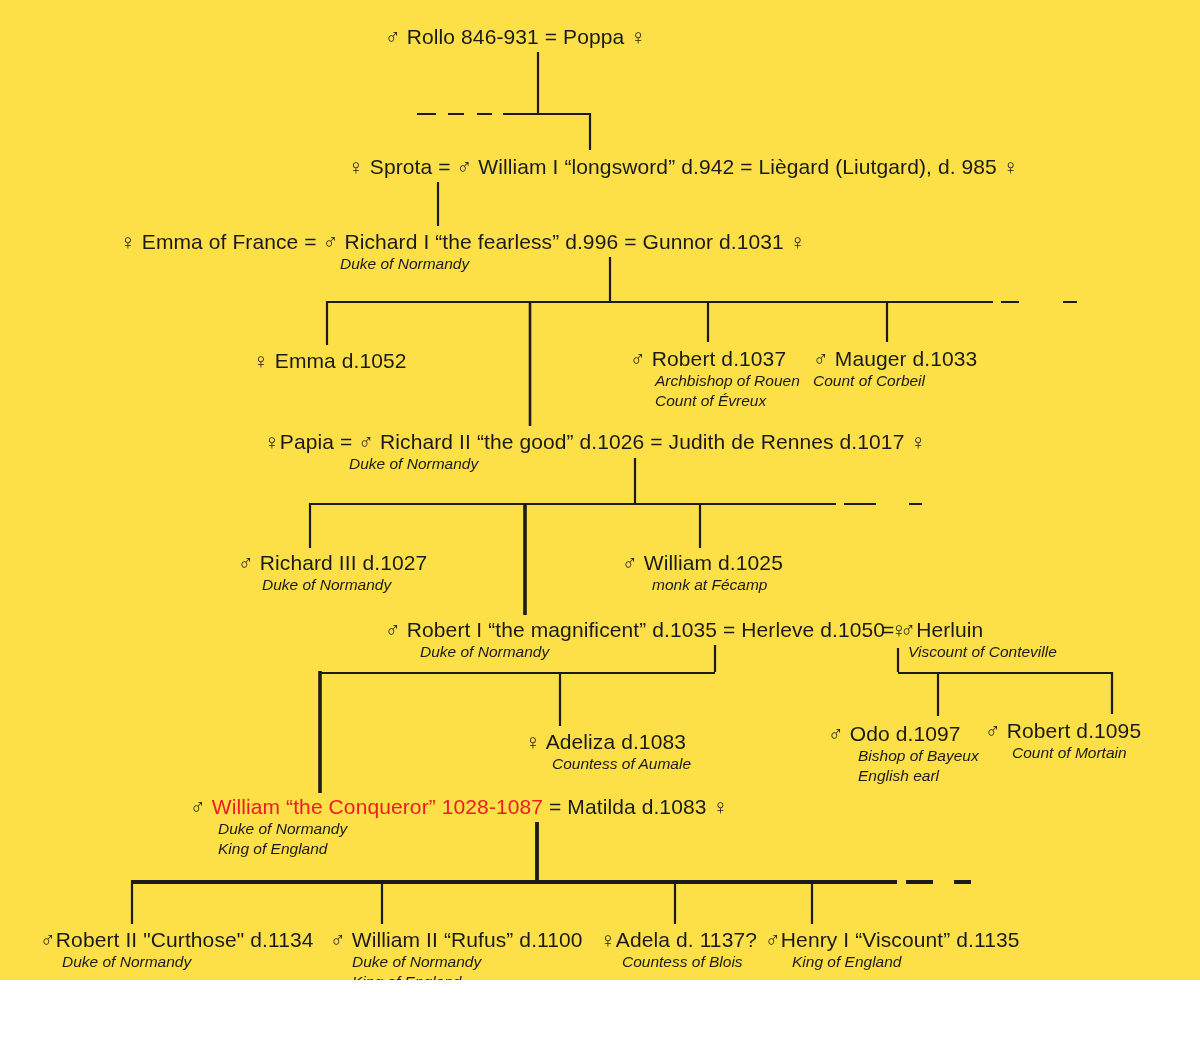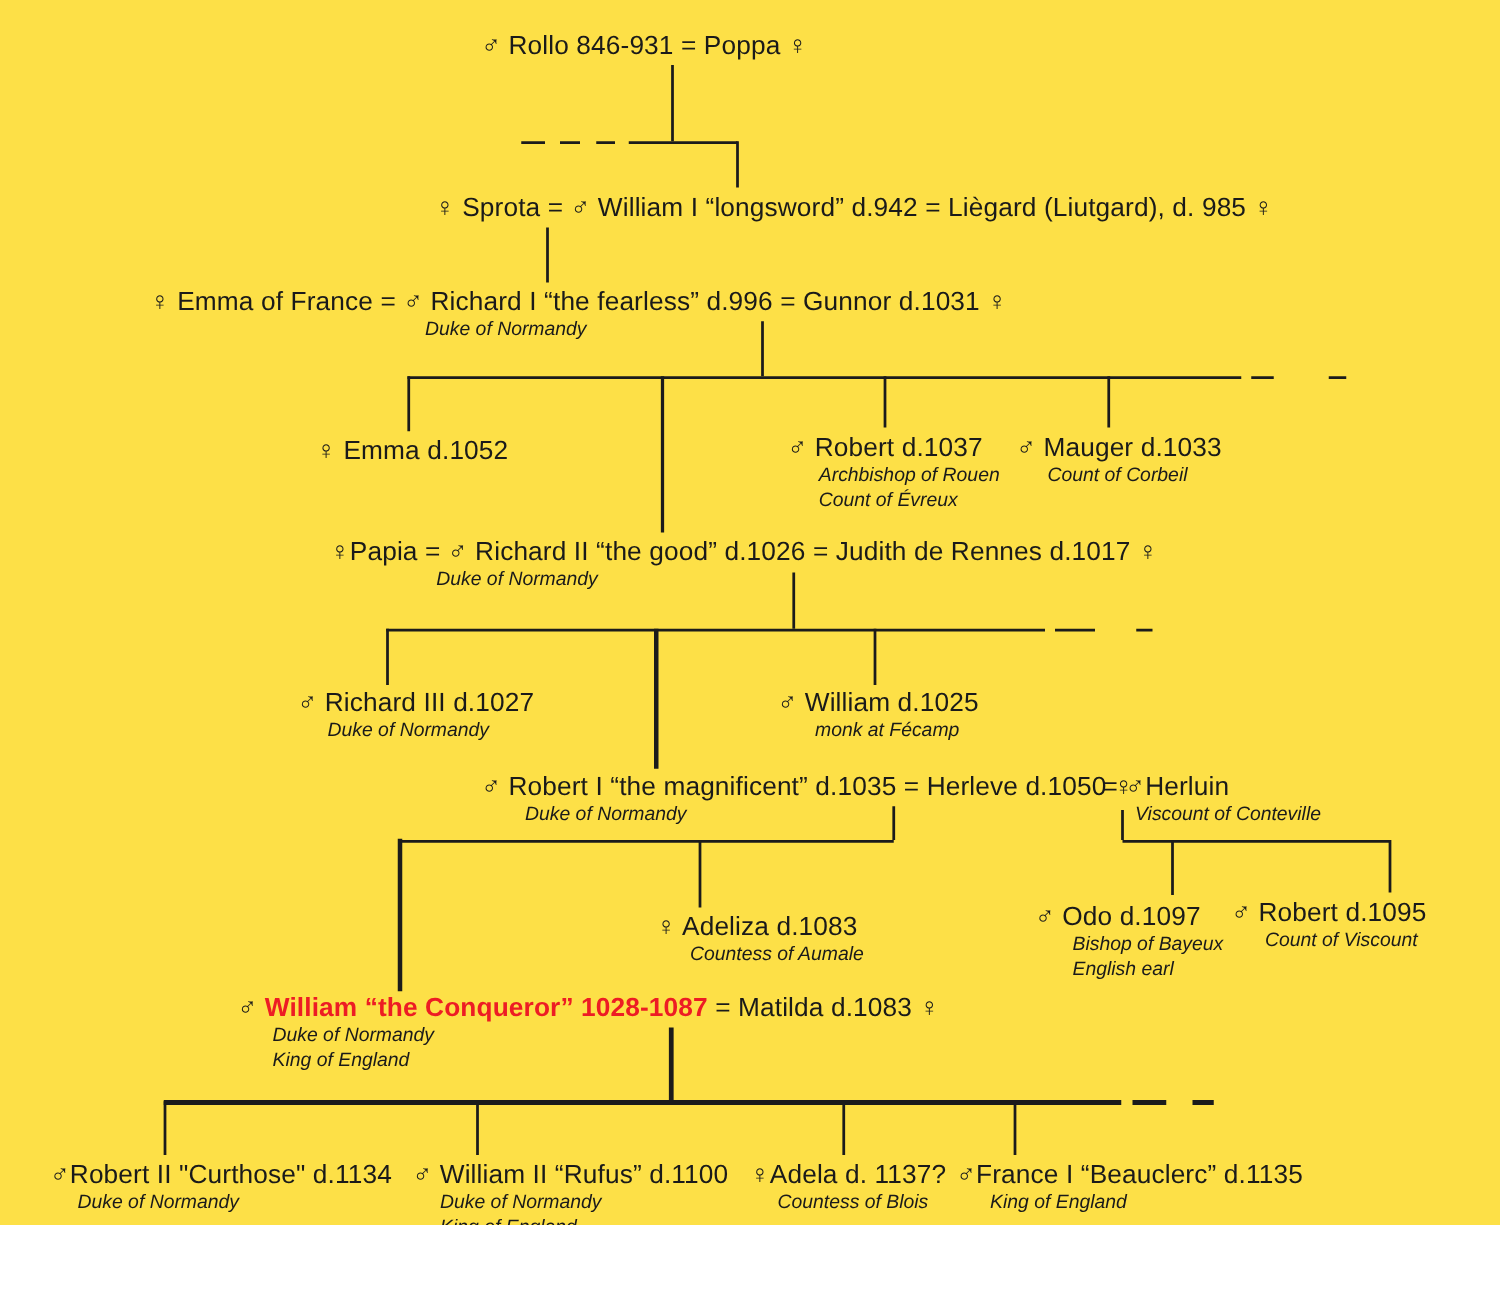--- a/index.html
+++ b/index.html
@@ -8,21 +8,21 @@
     width:1200px;height:980px;
     background:#fde047;
     font-family:"Liberation Sans","DejaVu Sans",sans-serif;
     color:#1a1a1a;
     overflow:hidden;
   }
   #wires{position:absolute;left:0;top:0;}
   .node{position:absolute;white-space:nowrap;}
   .name{font-size:21px;line-height:24px;letter-spacing:0.1px;}
   .sub{font-style:italic;font-size:15.5px;line-height:20px;}
-  .red{color:var(--accent-red,#ED1C24);font-weight:bold;}
+  .red{color:var(--accent-red,#ED1C24);}
 </style>
 </head>
 <body>
 
 <div id="stage" style="color: rgb(26, 26, 26);">
 
   <svg id="wires" width="1200" height="1052" viewBox="0 0 1200 1052">
     <g stroke="#1b1b1b" stroke-width="2.2" fill="none">
 
       <path d="M538,52 V113"></path>
@@ -89,21 +89,21 @@
   <div class="node" style="left:253px;top:349px">
     <div class="name">♀ Emma d.1052</div>
   </div>
   <div class="node" style="left:630px;top:347px">
     <div class="name">♂ Robert  d.1037</div>
     <div class="sub" style="margin-left:25px">Archbishop of Rouen</div>
     <div class="sub" style="margin-left:25px">Count of Évreux</div>
   </div>
   <div class="node" style="left:813px;top:347px">
     <div class="name">♂ Mauger d.1033</div>
-    <div class="sub" style="margin-left:25px">Count of Corbeil</div>
+    <div class="sub" style="">Count of Corbeil</div>
   </div>
 
   <div class="node" style="left:264px;top:430px">
     <div class="name">♀Papia = ♂ Richard II “the good” d.1026 =  Judith de Rennes d.1017 ♀</div>
     <div class="sub" style="margin-left:85px">Duke of Normandy</div>
   </div>
 
   <div class="node" style="left:238px;top:551px">
     <div class="name">♂ Richard III  d.1027</div>
     <div class="sub" style="margin-left:24px">Duke of Normandy</div>
@@ -126,21 +126,21 @@
     <div class="name">♀ Adeliza d.1083</div>
     <div class="sub" style="margin-left:27px">Countess of Aumale</div>
   </div>
   <div class="node" style="left:828px;top:722px">
     <div class="name">♂ Odo  d.1097</div>
     <div class="sub" style="margin-left:30px">Bishop of Bayeux</div>
     <div class="sub" style="margin-left:30px">English earl</div>
   </div>
   <div class="node" style="left:985px;top:719px">
     <div class="name">♂ Robert d.1095</div>
-    <div class="sub" style="margin-left:27px">Count of Viscount</div>
+    <div class="sub" style="margin-left:27px">Count of Mortain</div>
   </div>
 
   <div class="node" style="left:190px;top:795px">
     <div class="name">
       <span>♂ </span><span class="red">William “the Conqueror” 1028-1087</span><span> = Matilda d.1083 ♀</span>
     </div>
     <div class="sub" style="margin-left:28px">Duke of Normandy</div>
     <div class="sub" style="margin-left:28px">King of England</div>
   </div>
 
@@ -151,17 +151,17 @@
   <div class="node" style="left:330px;top:928px">
     <div class="name">♂ William II “Rufus” d.1100</div>
     <div class="sub" style="margin-left:22px">Duke of Normandy</div>
     <div class="sub" style="margin-left:22px">King of England</div>
   </div>
   <div class="node" style="left:600px;top:928px">
     <div class="name">♀Adela d. 1137?</div>
     <div class="sub" style="margin-left:22px">Countess of Blois</div>
   </div>
   <div class="node" style="left:765px;top:928px">
-    <div class="name">♂France I “Beauclerc” d.1135</div>
+    <div class="name">♂Henry I “Viscount” d.1135</div>
     <div class="sub" style="margin-left:27px">King of England</div>
   </div>
 
 </div>
 
 </body></html>

